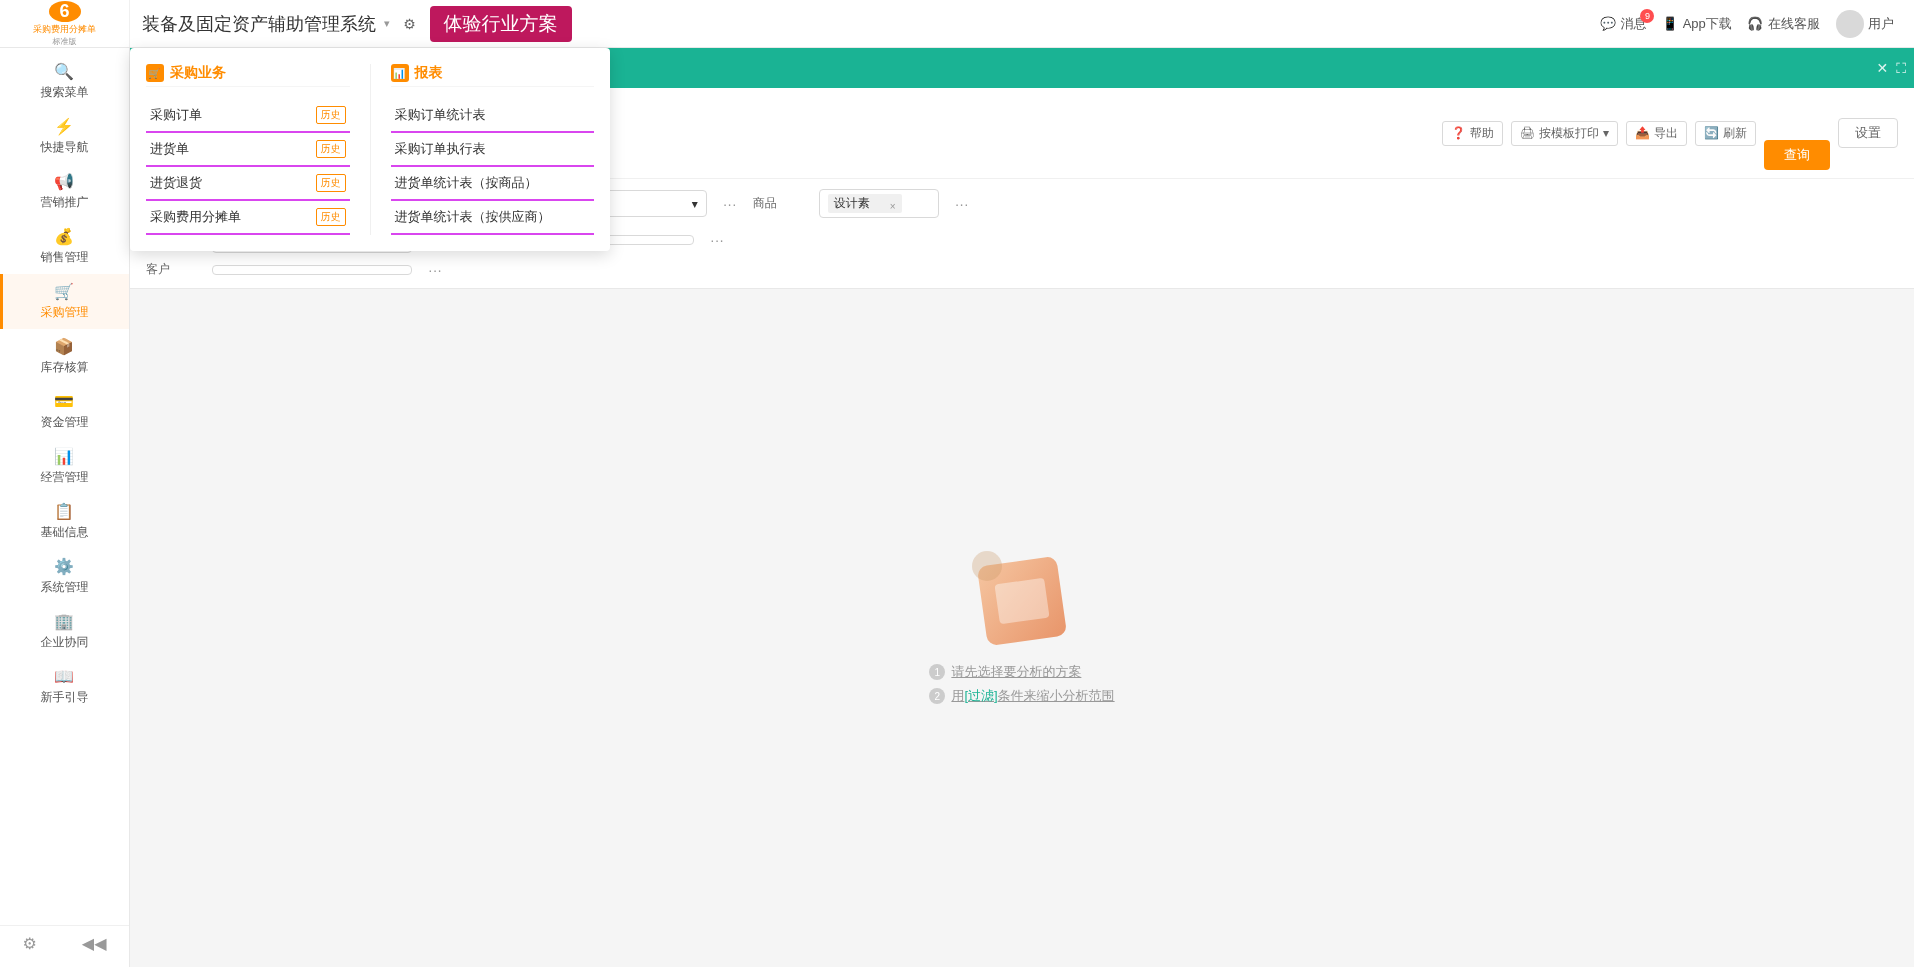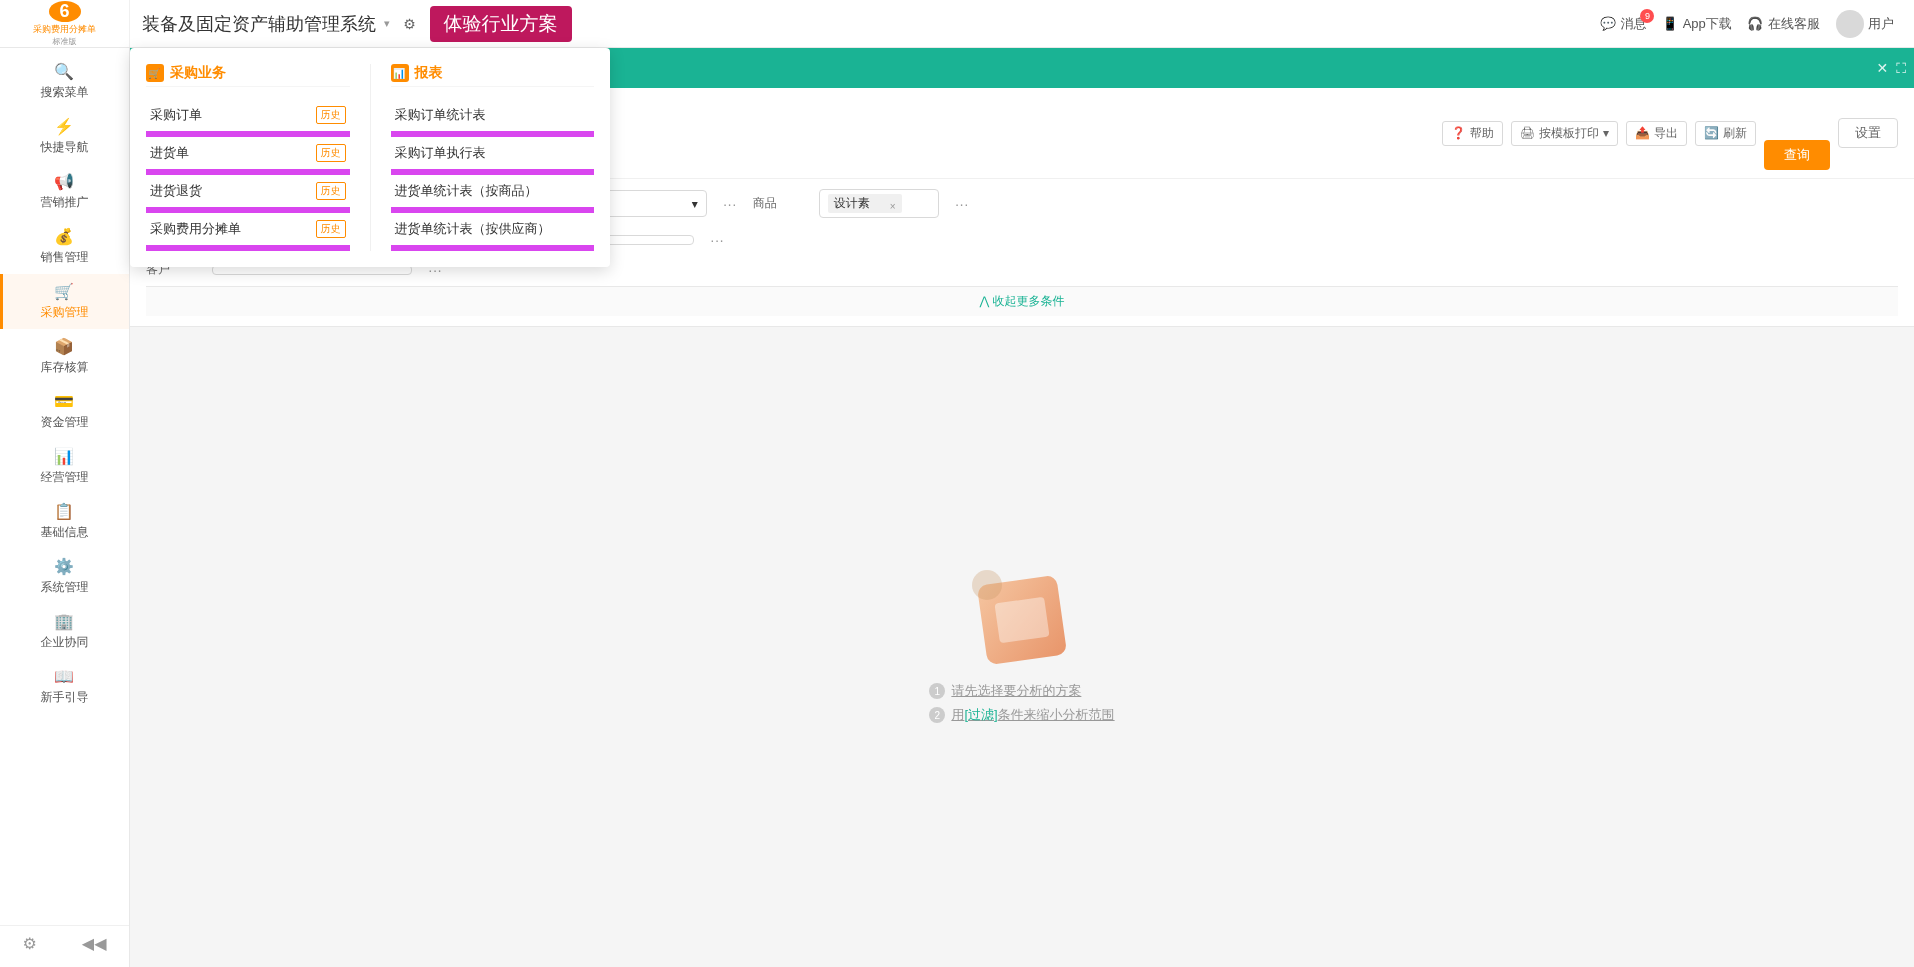--- a/index.html
+++ b/index.html
@@ -344,21 +344,21 @@
     }
     .dropdown-col-right-title {
       color: #ff8c00;
     }
     .dropdown-item {
       display: flex;
       align-items: center;
       justify-content: space-between;
       padding: 7px 4px;
       cursor: pointer;
-      border-bottom: 6px solid #d946ef;
+      border-bottom: 2px solid #d946ef;
       color: #333;
       font-size: 13px;
     }
     .history-badge {
       background: #fff;
       border: 1px solid #ff8c00;
       color: #ff8c00;
       border-radius: 2px;
       font-size: 10px;
       padding: 1px 4px;
@@ -547,24 +547,20 @@
         </div>
 
         <div class="filter-row">
           <span class="filter-label">客户</span>
           <div class="filter-select" style="min-width:200px;">
             <span></span>
           </div>
           <span class="filter-dots">···</span>
         </div>
 
-        <div class="collapse-btn">
-          <span>⋀</span>
-          <span>收起更多条件</span>
-        </div>
       </div>
     </div>
 
     <div class="empty-state">
       <div style="position:relative; width:100px; height:100px;">
         <div style="width:80px;height:80px;background:linear-gradient(135deg,#f5c5a0,#e8956a);border-radius:10px;transform:rotate(-8deg);position:absolute;top:10px;left:10px;display:flex;align-items:center;justify-content:center;">
           <div style="width:50px;height:40px;background:rgba(255,255,255,0.4);border-radius:4px;"></div>
         </div>
         <div style="position:absolute;top:0;left:0;width:30px;height:30px;background:rgba(200,150,100,0.3);border-radius:50%;"></div>
       </div>

